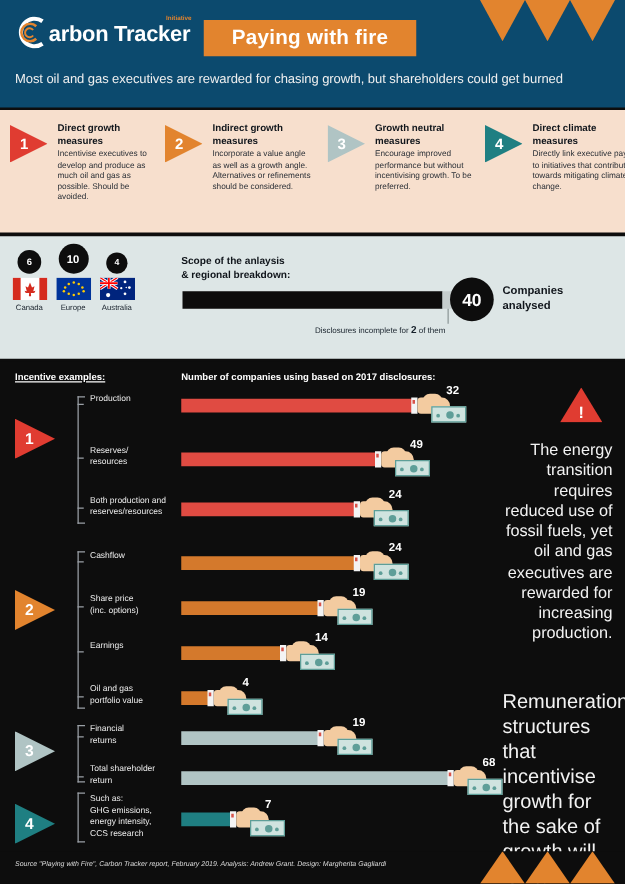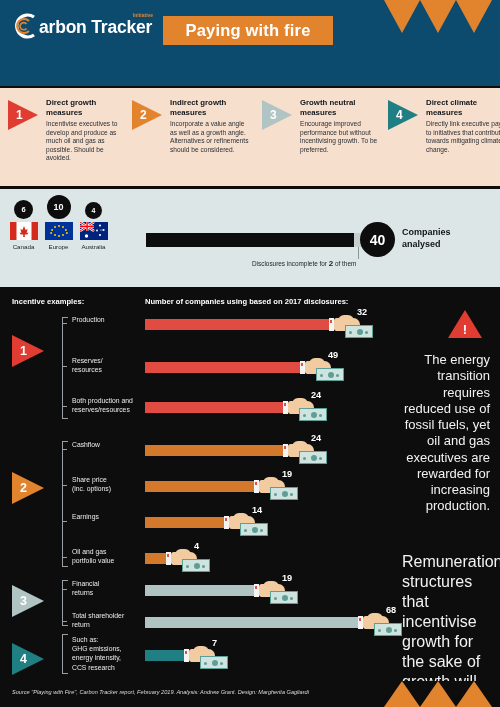--- a/index.html
+++ b/index.html
@@ -50,21 +50,21 @@
     background:#0d0d0d;color:#fff;display:flex;align-items:center;justify-content:center;
     font-size:14px;font-weight:bold;}
   #scope-cmp{position:absolute;left:402px;top:38px;font-size:9px;font-weight:bold;
     color:#11161c;line-height:1.33;}
   #scope-tick{position:absolute;left:358px;top:58px;width:1px;height:12px;background:#8d9898;}
   #scope-note{position:absolute;left:252px;top:70px;font-size:6.4px;color:#16202a;}
   #scope-note b{font-size:8px;}
 
   
   #chart{position:absolute;left:0;top:289px;width:500px;height:392px;background:#0d0d0d;}
-  #lbl-incentive{position:absolute;left:12px;top:8px;font-size:7.6px;font-weight:bold;color:#fff;}
+  #lbl-incentive{position:absolute;left:12px;top:8px;font-size:7.6px;font-weight:bold;color:#fff;text-decoration:underline;}
   #lbl-number{position:absolute;left:145px;top:8px;font-size:7.6px;font-weight:bold;color:#fff;}
 
   .grp-arrow{position:absolute;width:32px;height:32px;
     clip-path:polygon(0 0,100% 50%,0 100%);display:flex;align-items:center;
     padding-left:8px;box-sizing:border-box;}
   .grp-arrow span{font-size:12.5px;font-weight:bold;color:#fff;}
   .bracket{position:absolute;border-left:1px solid #9aa0a6;border-top:1px solid #9aa0a6;
     border-bottom:1px solid #9aa0a6;width:5px;}
   .tick{position:absolute;width:5px;height:1px;background:#9aa0a6;}
 
@@ -120,20 +120,21 @@
     </span>
     <span style="position:relative;">
       <span id="logo-word">arbon Tracker</span>
       <span id="logo-sup">Initiative</span>
     </span>
   </div>
 
   <div id="title-box">
     <span>Paying with fire</span>
   </div>
+  <div id="subtitle">Most oil and gas executives are rewarded for chasing growth, but shareholders could get burned</div>
 </div>
 
 <div id="measures">
     <div class="measure" style="left: 8px;">
       <div class="m-arrow" style="background: rgb(224, 60, 49);">
         <span>1</span>
       </div>
       <div class="m-body">
         <div class="m-title">Direct growth<br>measures</div>
         <div class="m-desc">Incentivise executives to develop and produce as much oil and gas as possible. Should be avoided.</div>
@@ -220,20 +221,21 @@
               <circle cx="20" cy="3.5" r="1.1"></circle>
               <circle cx="23.5" cy="8" r="1.1"></circle>
               <circle cx="20" cy="13" r="1.1"></circle>
               <circle cx="17" cy="8.5" r="0.9"></circle>
               <circle cx="21" cy="8" r="0.6"></circle>
             </g>
           </svg></div>
         <div class="flaglbl">Australia</div>
       </div>
     </div>
+  <div id="scope-title">Scope of the anlaysis<br>&amp; regional breakdown:</div>
   <div id="scope-bar"></div>
   <div id="scope-bar-gap"></div>
   <div id="scope-tick"></div>
   <div id="scope-circ">40</div>
   <div id="scope-cmp">Companies<br>analysed</div>
   <div id="scope-note">Disclosures incomplete for <b>2</b> of them</div>
 </div>
 
 <div id="chart">
   <div id="lbl-incentive">Incentive examples:</div>

